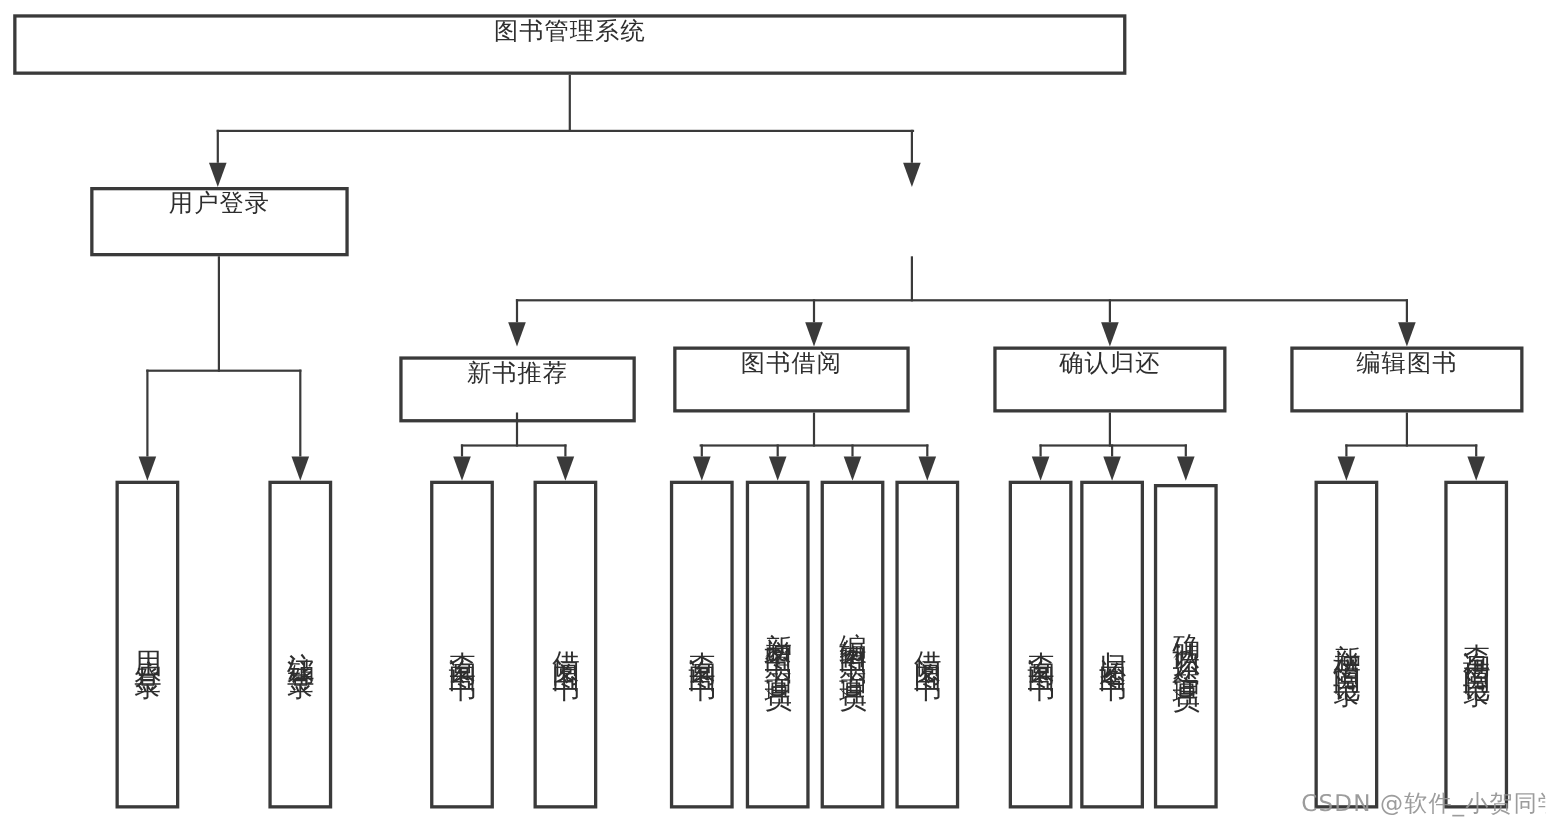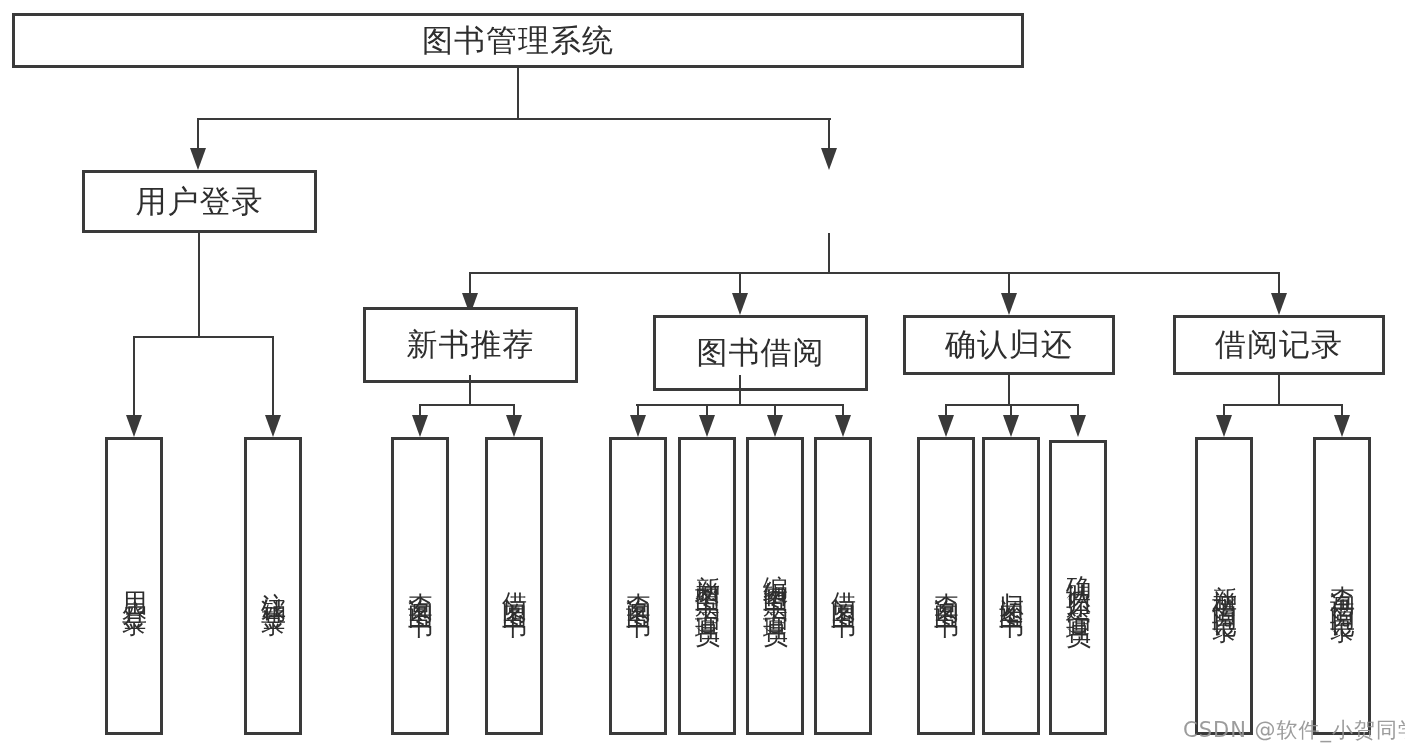--- a/index.html
+++ b/index.html
@@ -2,22 +2,22 @@
 <html><head>
 <meta charset="utf-8">
 <style>
   html,body{margin:0;padding:0;background:#ffffff;}
   .canvas{
     position:relative;width:1405px;height:747px;background:#ffffff;overflow:hidden;
     font-family:"DejaVu Sans","Liberation Sans",sans-serif;
   }
   .box{
     position:absolute;box-sizing:border-box;border:3px solid #3a3a3a;background:#ffffff;
-    display:flex;align-items:center;justify-content:center;
-    color:#2e2e2e;font-size:31px;letter-spacing:1px;line-height:1.2;
+    display:flex;justify-content:center;
+    color:#2e2e2e;font-size:22px;letter-spacing:1px;line-height:1.2;
   }
   .vbox{
     writing-mode:vertical-rl;text-orientation:mixed;letter-spacing:7px;font-size:25px;
     display:flex;align-items:center;justify-content:center;
   }
   .hline{position:absolute;height:2px;background:#3a3a3a;}
   .vline{position:absolute;width:2px;background:#3a3a3a;}
   .arrow{
     position:absolute;width:0;height:0;
     border-left:8px solid transparent;border-right:8px solid transparent;
@@ -59,31 +59,31 @@
   <div class="hline" style="left:469px;top:272px;width:811px;"></div>
   <div class="vline" style="left:469px;top:272px;height:21px;"></div>
   <div class="arrow" style="left:462px;top:293px;"></div>
   <div class="vline" style="left:739px;top:272px;height:21px;"></div>
   <div class="arrow" style="left:732px;top:293px;"></div>
   <div class="vline" style="left:1008px;top:272px;height:21px;"></div>
   <div class="arrow" style="left:1001px;top:293px;"></div>
   <div class="vline" style="left:1278px;top:272px;height:21px;"></div>
   <div class="arrow" style="left:1271px;top:293px;"></div>
 
-  <div class="box" style="left:363px;top:307px;width:215px;height:76px;">
+  <div class="box" style="left:363px;top:324px;width:215px;height:60px;">
     <span>新书推荐</span>
   </div>
-  <div class="box" style="left:653px;top:315px;width:215px;height:76px;">
+  <div class="box" style="left:612px;top:315px;width:215px;height:60px;">
     <span>图书借阅</span>
   </div>
   <div class="box" style="left:903px;top:315px;width:212px;height:60px;">
     <span>确认归还</span>
   </div>
   <div class="box" style="left:1173px;top:315px;width:212px;height:60px;">
-    <span>借阅记录</span>
+    <span>编辑图书</span>
   </div>
 
   <div class="vline" style="left:469px;top:375px;height:31px;"></div>
   <div class="hline" style="left:419px;top:404px;width:96px;"></div>
   <div class="vline" style="left:419px;top:404px;height:11px;"></div>
   <div class="arrow" style="left:412px;top:415px;"></div>
   <div class="vline" style="left:513px;top:404px;height:11px;"></div>
   <div class="arrow" style="left:506px;top:415px;"></div>
 
   <div class="vline" style="left:739px;top:375px;height:31px;"></div>

